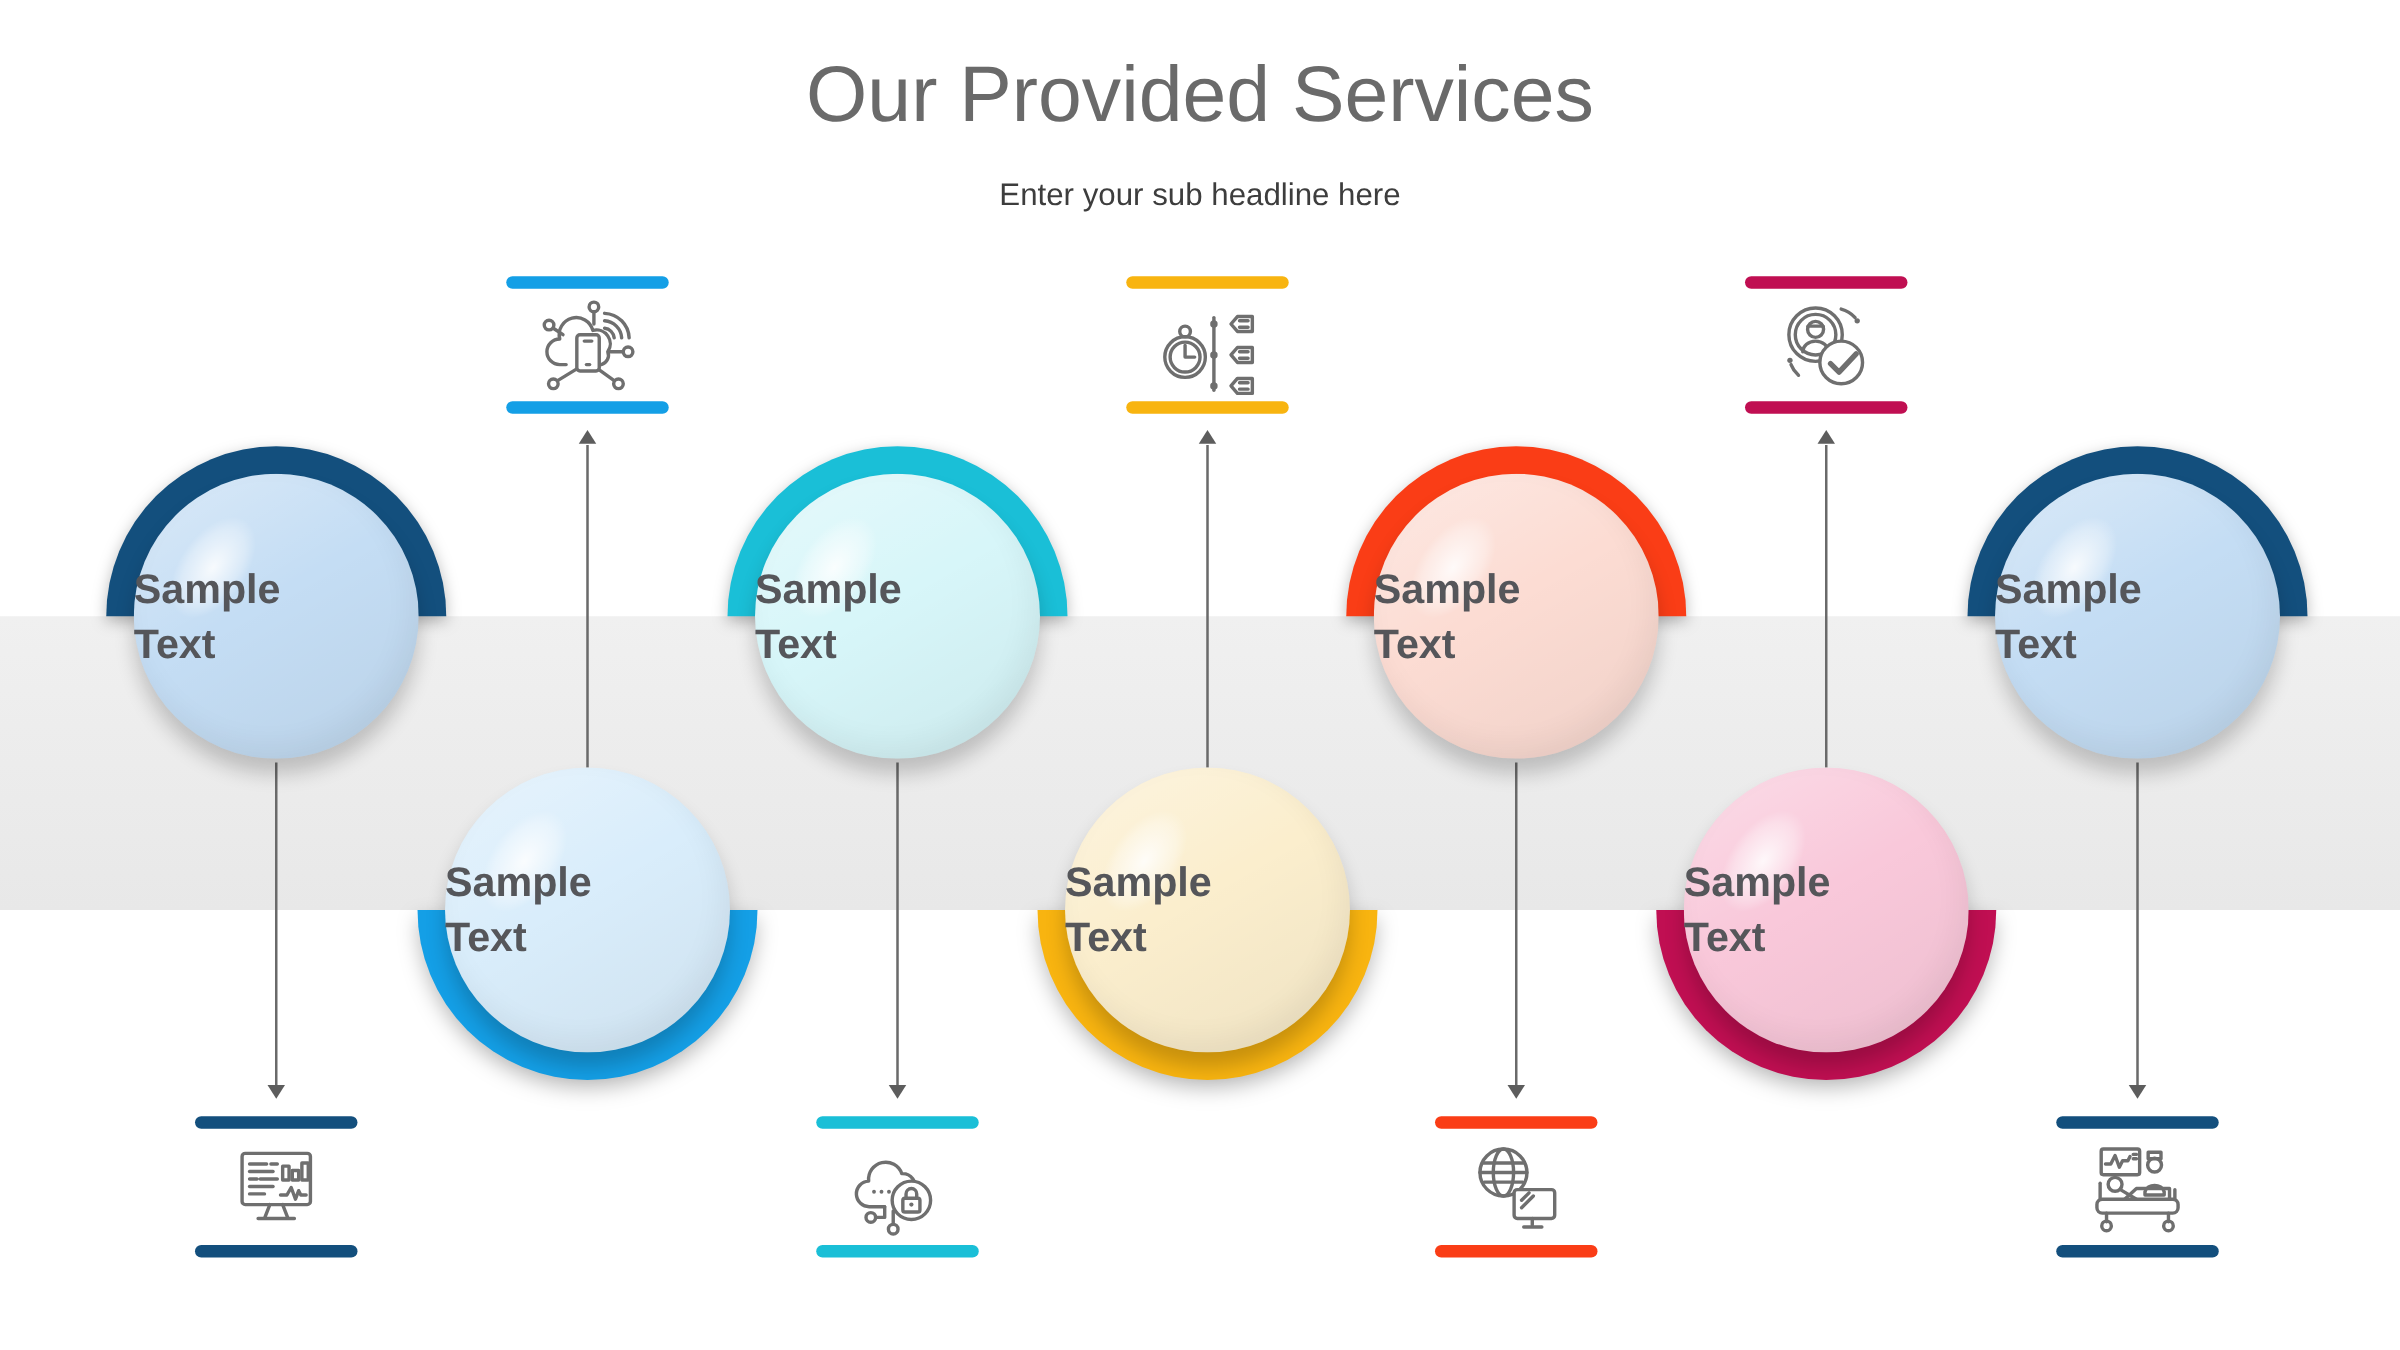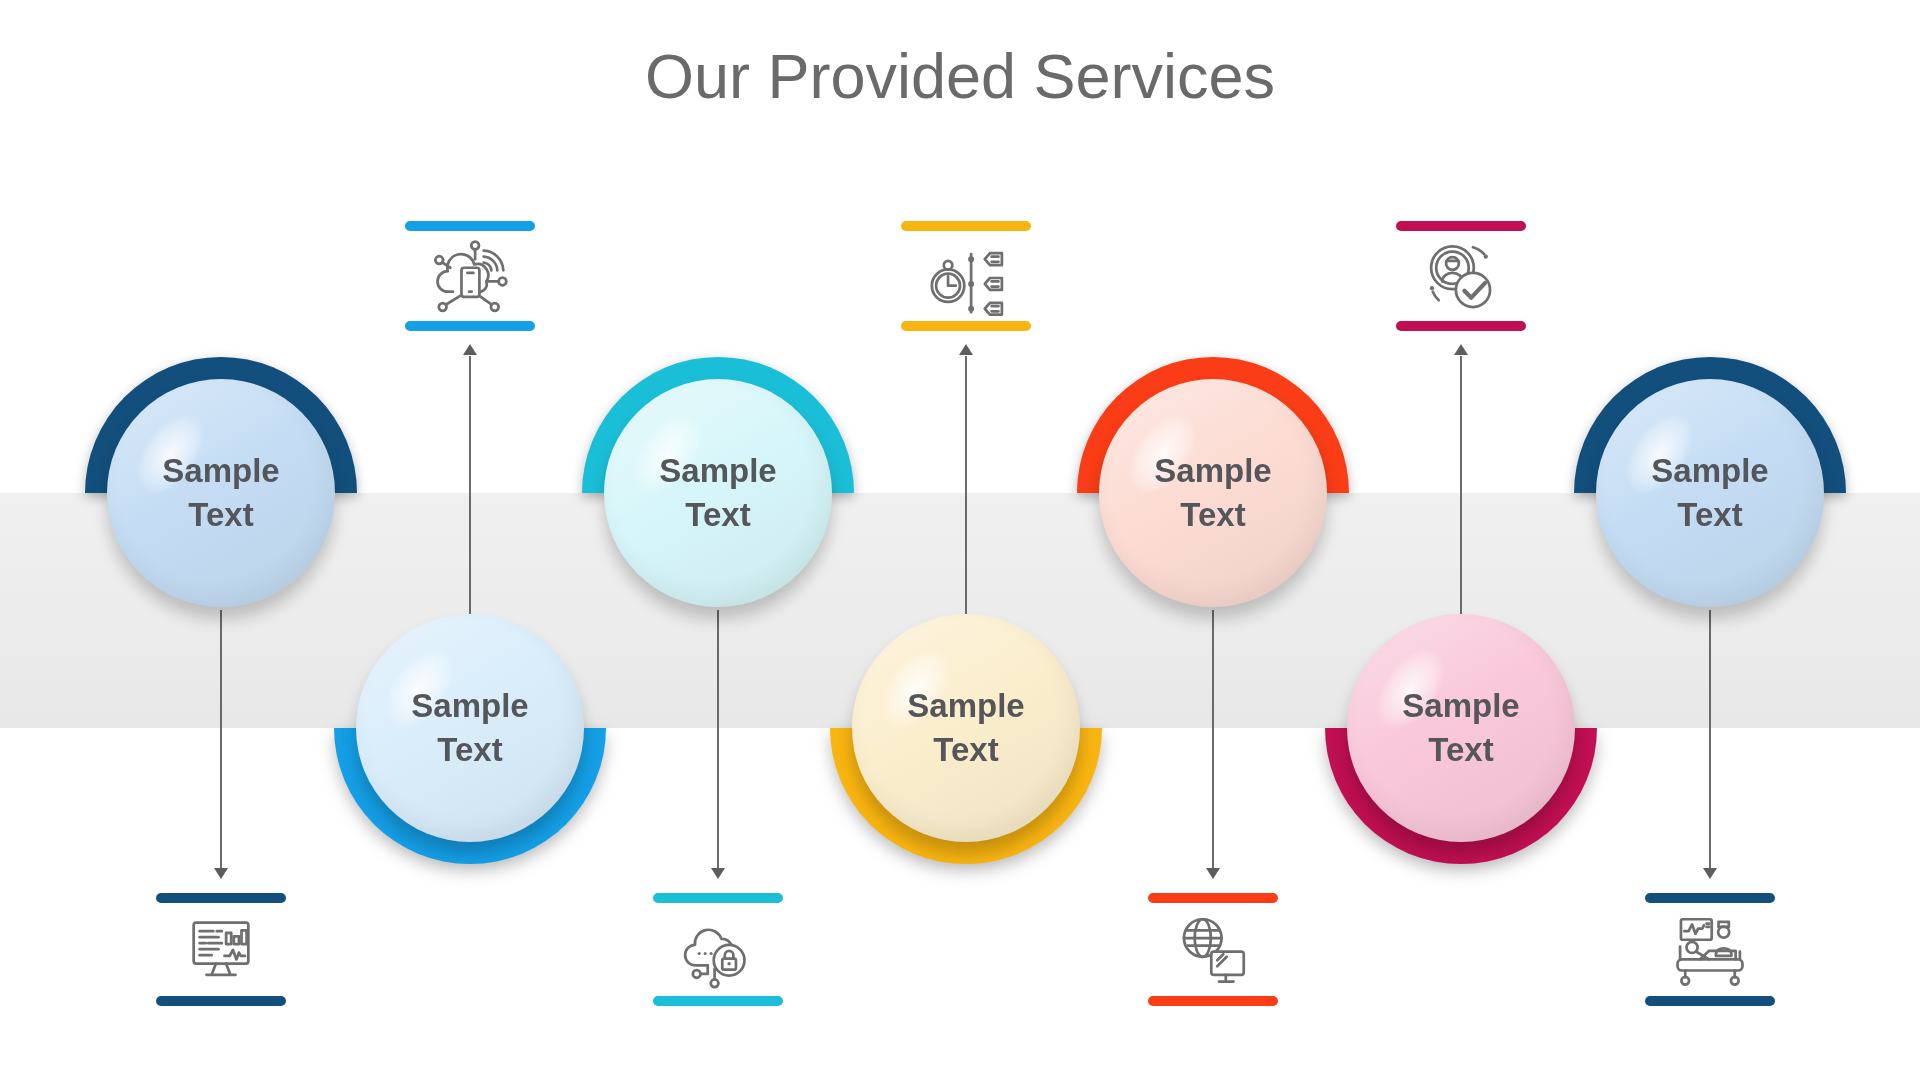--- a/index.html
+++ b/index.html
@@ -28,21 +28,21 @@
   
   .bubble{position:absolute;left:-114px;width:228px;height:228px;border-radius:50%;
     background:linear-gradient(150deg,rgba(255,255,255,.38),rgba(255,255,255,0) 45%,rgba(0,0,0,.05) 100%),var(--fill);
     box-shadow:0 12px 16px rgba(0,0,0,.2), inset -6px -10px 22px rgba(0,0,0,.05);}
   .top .bubble{top:379px}
   .bottom .bubble{top:614px}
   .bubble::before{content:"";position:absolute;left:24px;top:18px;width:72px;height:124px;
     border-radius:50%;transform:rotate(35deg);
     background:radial-gradient(50% 50% at 50% 45%,rgba(255,255,255,.85) 0%,rgba(255,255,255,.3) 55%,rgba(255,255,255,0) 74%);}
 
-  .label{position:absolute;left:-114px;width:228px;text-align:center;z-index:5;
+  .label{position:absolute;left:-114px;width:228px;z-index:5;
     font-size:33px;line-height:44px;font-weight:bold;color:#55565a;}
   .top .label{top:449px}
   .bottom .label{top:684px}
 
   
   .shaft{position:absolute;left:-1px;width:2px;background:#6a6a6a;}
   .top .shaft{top:610px;height:258px}
   .bottom .shaft{top:356px;height:258px}
   .head{position:absolute;left:-7px;width:0;height:0;
     border-left:7px solid transparent;border-right:7px solid transparent;}
@@ -57,20 +57,21 @@
   .top .icon{top:909px}
   .bottom .icon{top:237px}
   .icon svg{width:100%;height:100%;display:block;}
 </style>
 </head>
 <body>
 
 <div class="stage">
   <div class="band" style="background: linear-gradient(rgb(240, 240, 240), rgb(232, 232, 232));"></div>
   <div class="title">Our Provided Services</div>
+  <div class="subtitle">Enter your sub headline here</div>
 
   <div class="service top s0" style="--ring: #134f7d; --fill: #c4ddf4;">
     <div class="shaft"></div>
     <div class="head"></div>
     <div class="ring"></div>
     <div class="bubble"></div>
     <div class="label">
       <span>Sample</span><br>
       <span>Text</span>
     </div>

